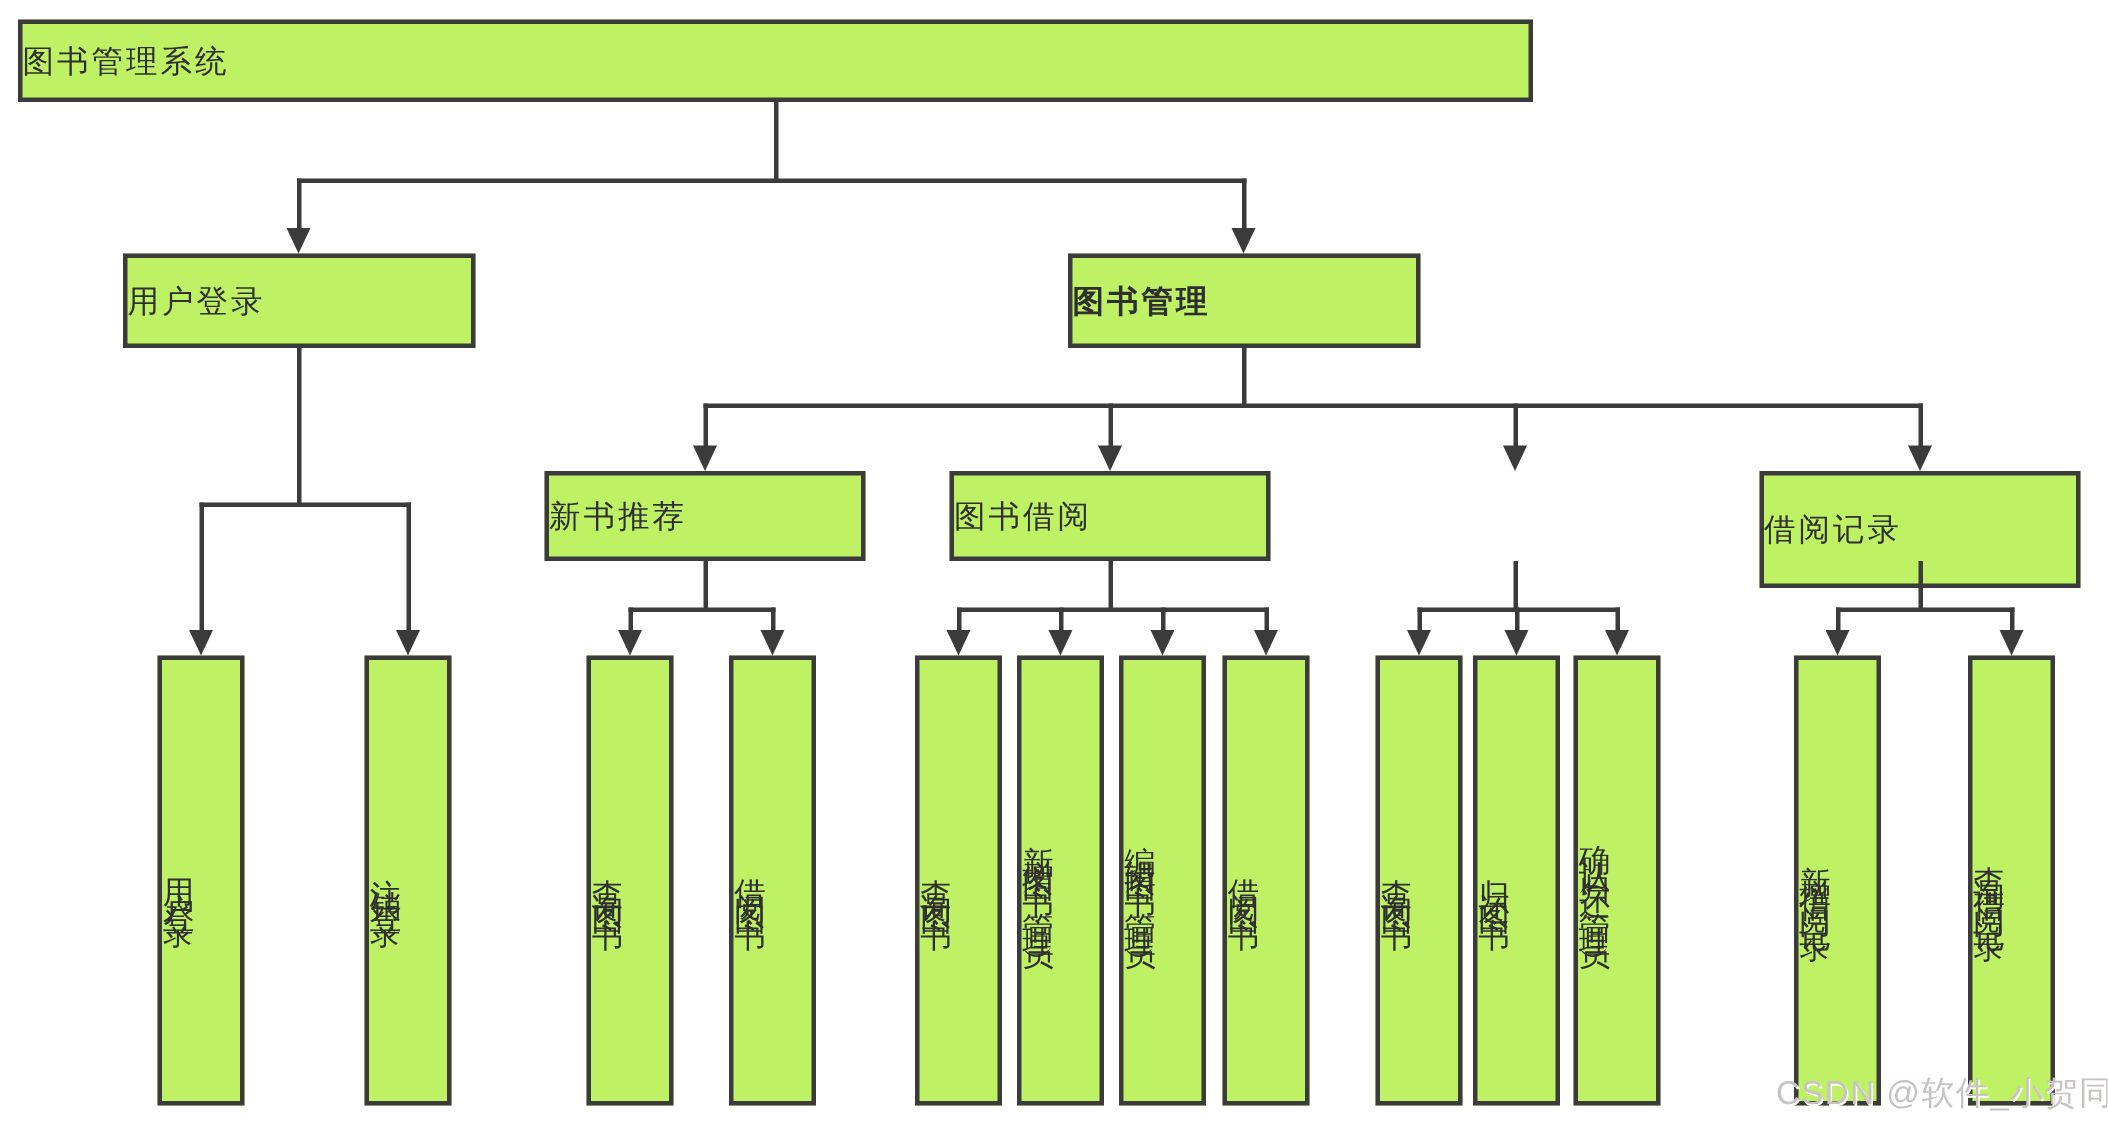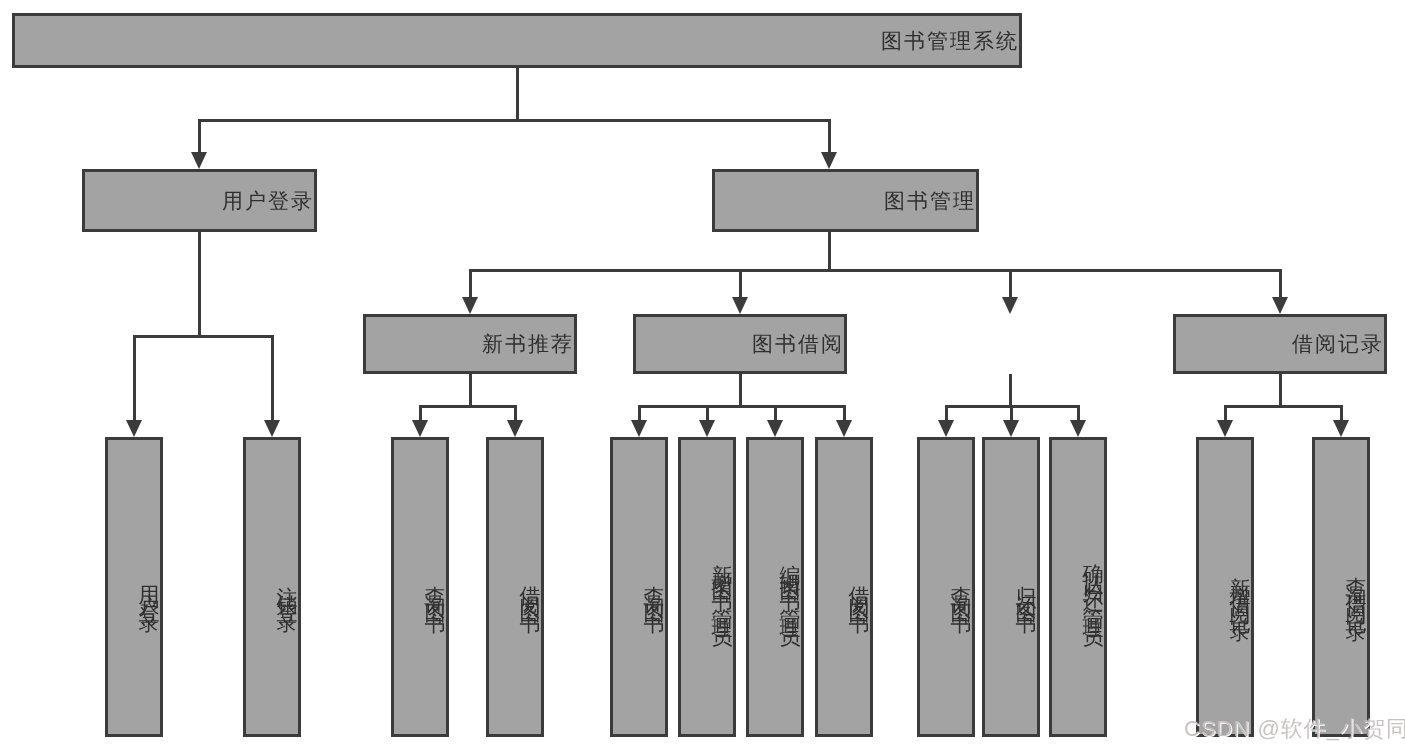--- a/index.html
+++ b/index.html
@@ -11,25 +11,25 @@
     position: relative;
     width: 1405px;
     height: 747px;
     background: #ffffff;
     overflow: hidden;
   }
   .box {
     position: absolute;
     box-sizing: border-box;
     border: 3px solid #3b3b3b;
-    background: #a3a3a3;
+    background: #bef264;
     color: #2f2f2f;
     display: flex;
     align-items: center;
-    justify-content: flex-end;
+    justify-content: flex-start;
     font-size: 21px;
     letter-spacing: 2px;
   }
   .leaf {
     letter-spacing: 0;
   }
   .leaf .vtext {
     writing-mode: vertical-rl;
     letter-spacing: 9px;
     font-size: 21px;
@@ -67,31 +67,31 @@
 
 <div class="canvas">
 
   <div class="box" style="left:12px; top:13px; width:1010px; height:55px;">
     <span>图书管理系统</span>
   </div>
 
   <div class="box" style="left:82px; top:169px; width:235px; height:63px;">
     <span>用户登录</span>
   </div>
-  <div class="box" style="left:712px; top:169px; width:267px; height:63px;">
+  <div class="box" style="left:712px; top:169px; width:235px; height:63px;font-weight:bold;">
     <span>图书管理</span>
   </div>
 
   <div class="box" style="left:633px; top:314px; width:214px; height:60px;">
     <span>图书借阅</span>
   </div>
   <div class="box" style="left:363px; top:314px; width:214px; height:60px;">
     <span>新书推荐</span>
   </div>
-  <div class="box" style="left:1173px; top:314px; width:214px; height:60px;">
+  <div class="box" style="left:1173px; top:314px; width:214px; height:78px;">
     <span>借阅记录</span>
   </div>
 
   <div class="box leaf" style="left:105px; top:437px; width:58px; height:300px;">
     <span class="vtext">用户登录</span>
   </div>
   <div class="box leaf" style="left:243px; top:437px; width:58px; height:300px;">
     <span class="vtext">注销登录</span>
   </div>
 

